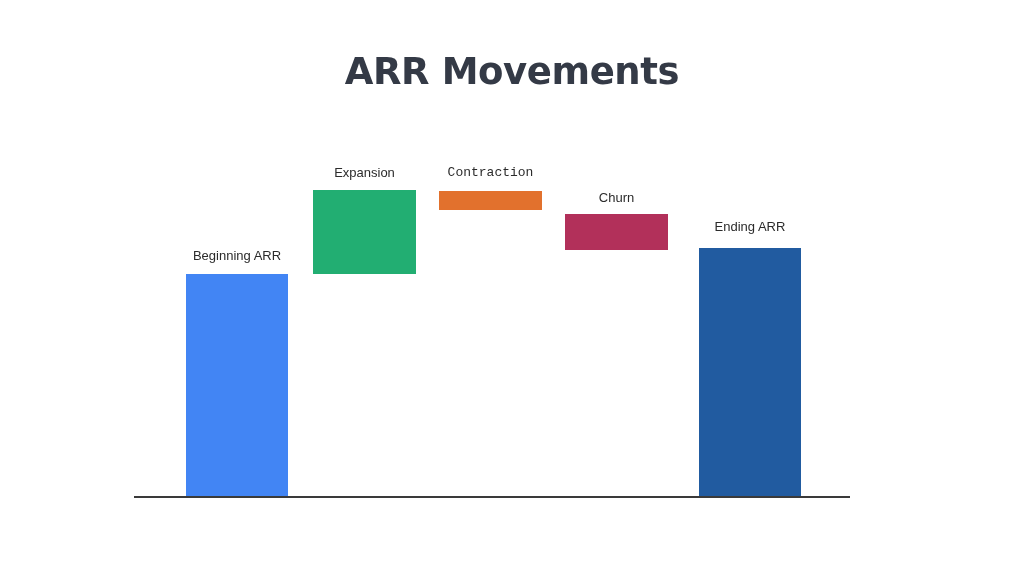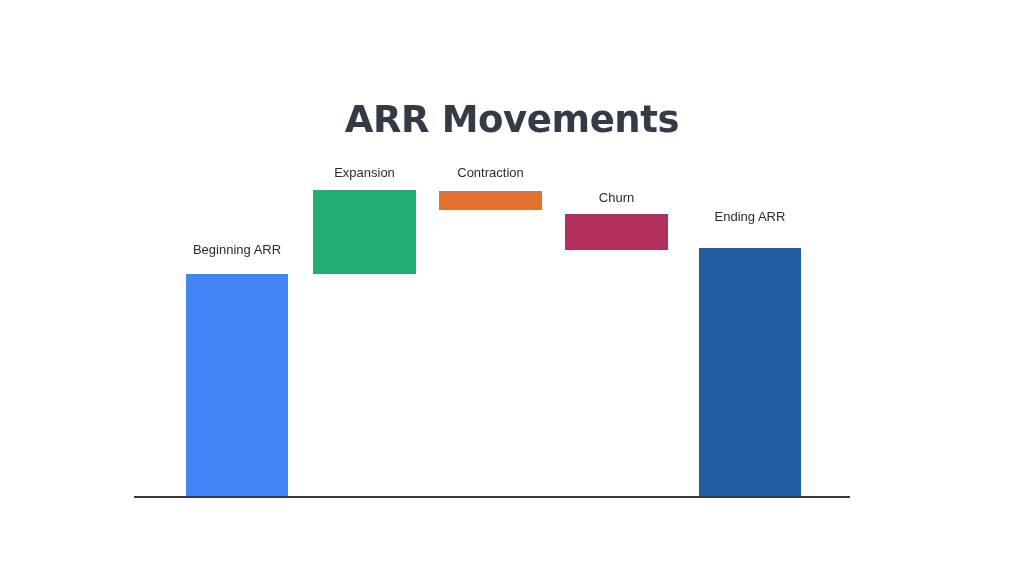--- a/index.html
+++ b/index.html
@@ -25,21 +25,20 @@
     left: 0;
     top: 50px;
     width: 1024px;
     text-align: center;
     font-size: 37px;
     font-weight: bold;
     letter-spacing: -0.4px;
     color: #343a46;
     font-family: "DejaVu Sans", sans-serif;
     white-space: nowrap;
-    margin-top: 48px;
   }
   #plot-area {
     position: absolute;
     left: 0;
     top: 0;
     width: 1024px;
     height: 576px;
   }
   .bar {
     position: absolute;
@@ -62,31 +61,31 @@
 </style>
 </head>
 <body>
 
 <div id="slide">
 
   <div id="chart-title">ARR Movements</div>
 
   <div id="plot-area">
 
-    <div class="bar-label" style="left:186px; top:242px; width:102px;text-align:center;">Beginning ARR</div>
+    <div class="bar-label" style="left:186px; top:248px; width:102px;text-align:center;">Beginning ARR</div>
     <div class="bar" style="left:186px; top:274px; width:102px; height:223px; background:#4285f4;"></div>
 
     <div class="bar-label" style="left:313px; top:165px; width:103px;">Expansion</div>
     <div class="bar" style="left:313px; top:190px; width:103px; height:84px; background:#22ae72;"></div>
 
-    <div class="bar-label" style="left:429px; top:165px; width:123px;">Contraction</div>
+    <div class="bar-label" style="left:429px; top:165px; width:123px;font-family:Liberation Mono, monospace;">Contraction</div>
     <div class="bar" style="left:439px; top:191px; width:103px; height:19px; background:#e2712d;"></div>
 
     <div class="bar-label" style="left:565px; top:190px; width:103px;text-align:center;">Churn</div>
     <div class="bar" style="left:565px; top:214px; width:103px; height:36px; background:#b2305a;"></div>
 
-    <div class="bar-label" style="left:699px; top:209px; width:102px;">Ending ARR</div>
+    <div class="bar-label" style="left:699px; top:219px; width:102px;">Ending ARR</div>
     <div class="bar" style="left:699px; top:248px; width:102px; height:249px; background:#215ba0;"></div>
 
     <div id="axis-baseline" style="left:134px; top:496px; width:716px;"></div>
 
   </div>
 </div>
 
 </body></html>

